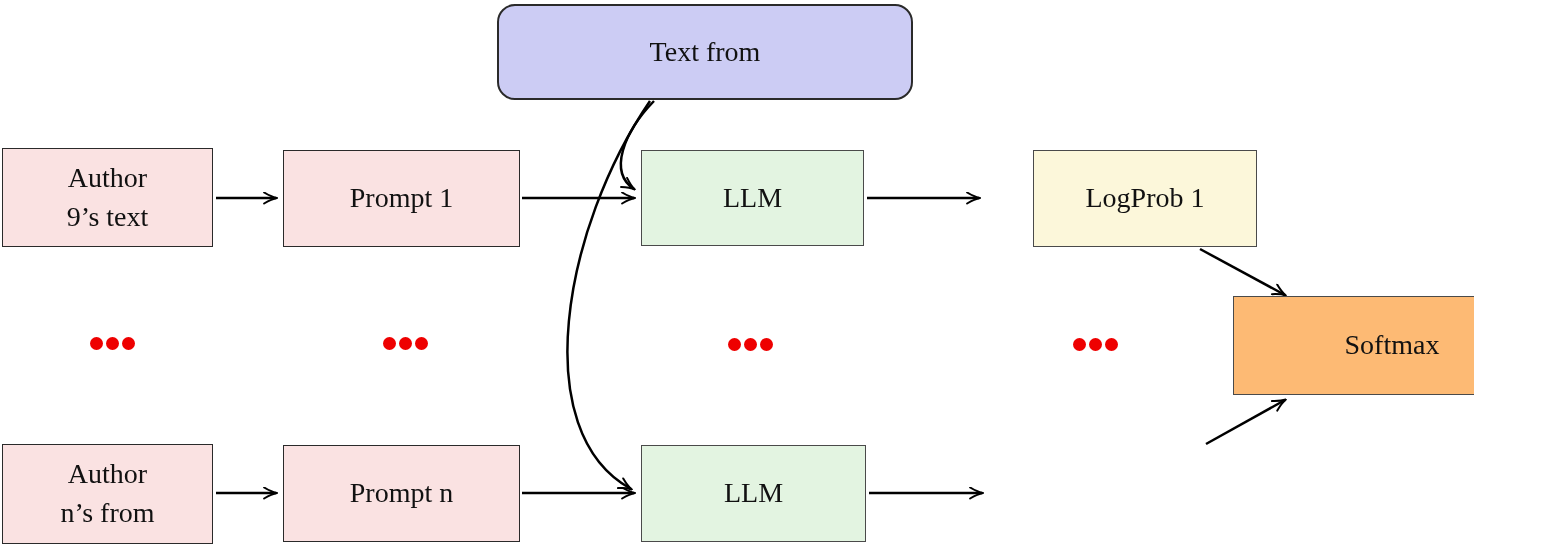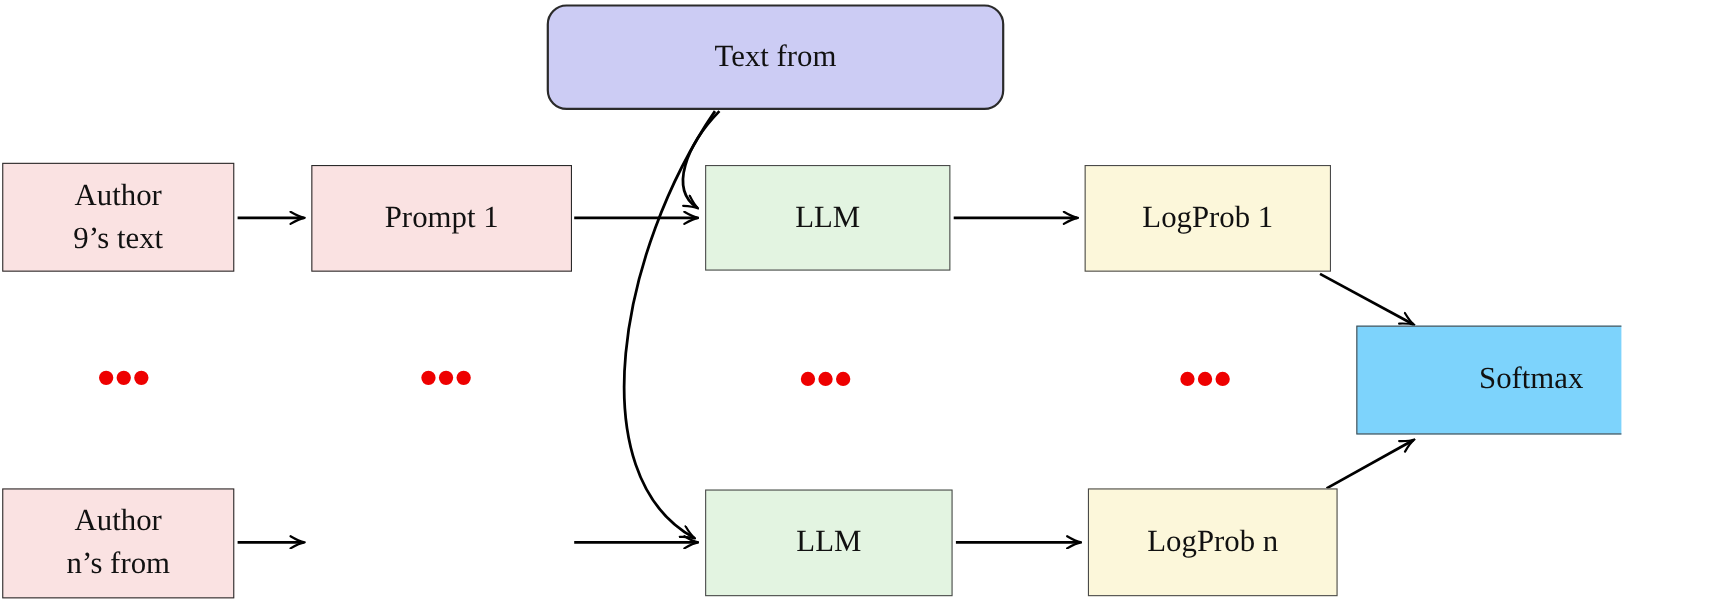--- a/index.html
+++ b/index.html
@@ -25,22 +25,22 @@
     align-items: center;
     justify-content: center;
     box-sizing: border-box;
     font-size: 28px;
     line-height: 1.38;
     text-align: center;
     border: 1.6px solid #333333;
   }
   .node-pink    { background: #fae2e2; border-color: #2a2a2a; }
   .node-green   { background: #e3f4e1; border-color: #4a4a4a; }
-  .node-yellow  { background: #fcf7da; border-color: #4a4a4a; }
-  .node-blue    { background: #7dd3fc; border-color: #4a4a4a; }
+  .node-yellow  { background: #fcf7da; border-color: #4a4a4a; margin-left: 47px; }
+  .node-blue    { background: #fdba74; border-color: #4a4a4a; }
   .node-purple  {
     background: #ccccf4;
     border-color: #2a2a2a;
     border-width: 2px;
     border-radius: 18px;
   }
   .dots {
     position: absolute;
     display: flex;
     gap: 3px;
@@ -97,28 +97,28 @@
 
   <div class="node node-yellow" style="left:986px; top:150px; width:224px; height:97px;">
     <span>LogProb 1</span>
   </div>
 
   <div class="node node-pink" style="left:2px; top:444px; width:211px; height:100px;">
     <span>Author</span>
     <span>n’s from</span>
   </div>
 
+  <div class="node node-pink" style="left:283px; top:445px; width:237px; height:97px;">
+    <span>Prompt n</span>
+  </div>
 
   <div class="node node-green" style="left:641px; top:445px; width:225px; height:97px;">
     <span>LLM</span>
   </div>
 
-  <div class="node node-yellow" style="left:989px; top:444px; width:227px; height:98px;">
-    <span>LogProb n</span>
-  </div>
 
   <div class="node node-blue" style="left:1233px; top:296px; width:318px; height:99px;">
     <span>Softmax</span>
   </div>
 
   <div class="dots" style="left:90px; top:337px;">
     <span class="dot"></span>
     <span class="dot"></span>
     <span class="dot"></span>
   </div>

